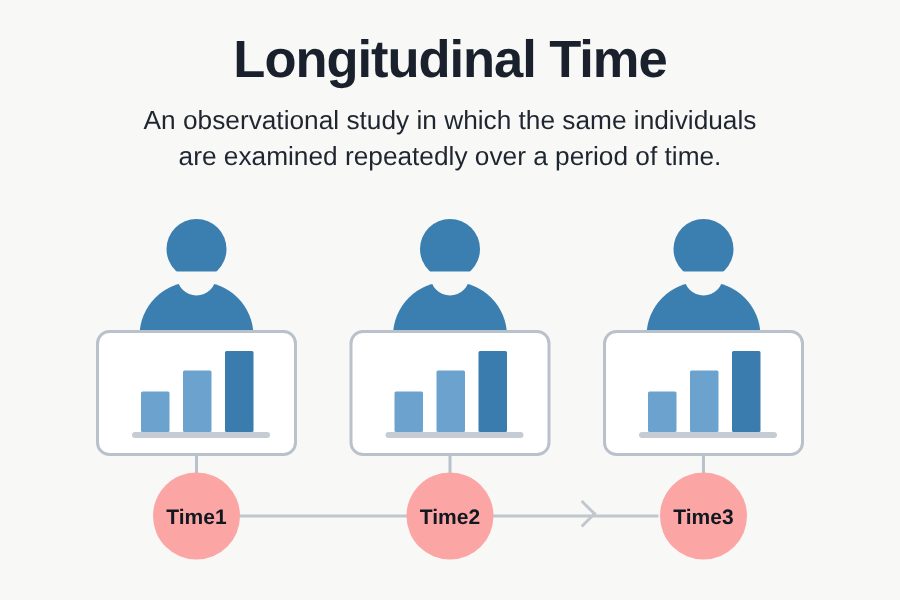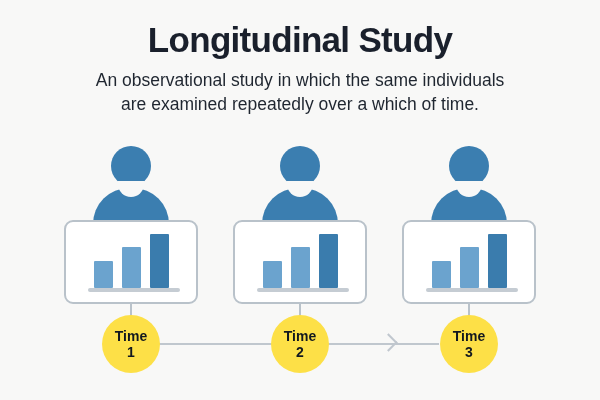--- a/index.html
+++ b/index.html
@@ -151,24 +151,24 @@
     top: 315px;
     width: 600px;
     height: 80px;
   }
   .time-node {
     position: absolute;
     top: 0;
     width: 58px;
     height: 58px;
     border-radius: 50%;
-    background: #fde047;
+    background: #fca5a5;
     color: #12181f;
     display: flex;
-    flex-direction: column;
+    flex-direction: row;
     align-items: center;
     justify-content: center;
     font-size: 14px;
     font-weight: bold;
     line-height: 16px;
     z-index: 2;
   }
   #time-node-1 { left: 102px; }
   #time-node-2 { left: 271px; }
   #time-node-3 { left: 440px; }
@@ -196,24 +196,24 @@
     z-index: 1;
   }
   #arrowhead-2 { left: 382px; }
 </style>
 </head>
 <body>
 
 <div id="canvas">
 
   <div id="header">
-    <h1 id="title">Longitudinal Study</h1>
+    <h1 id="title">Longitudinal Time</h1>
     <p id="subtitle">
       <span class="sub-line">An observational study in which the same individuals</span>
-      <span class="sub-line">are examined repeatedly over a which of time.</span>
+      <span class="sub-line">are examined repeatedly over a period of time.</span>
     </p>
   </div>
 
   <div class="group" id="group-1">
     <div class="person">
       <div class="person-head"></div>
       <div class="person-body"></div>
       <div class="person-neck-notch"></div>
     </div>
     <div class="card">

